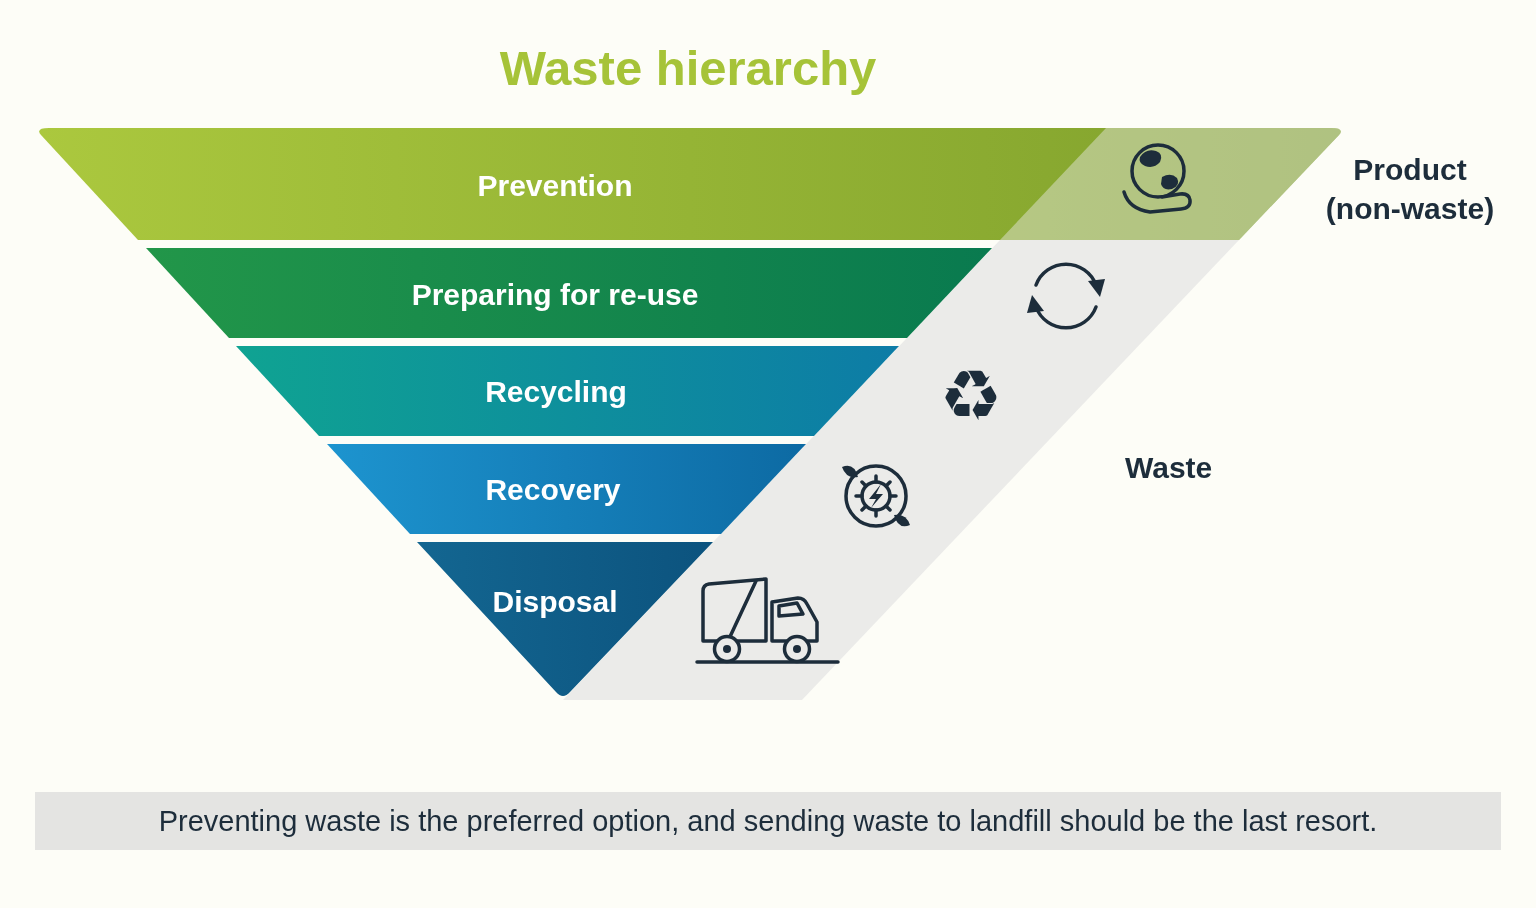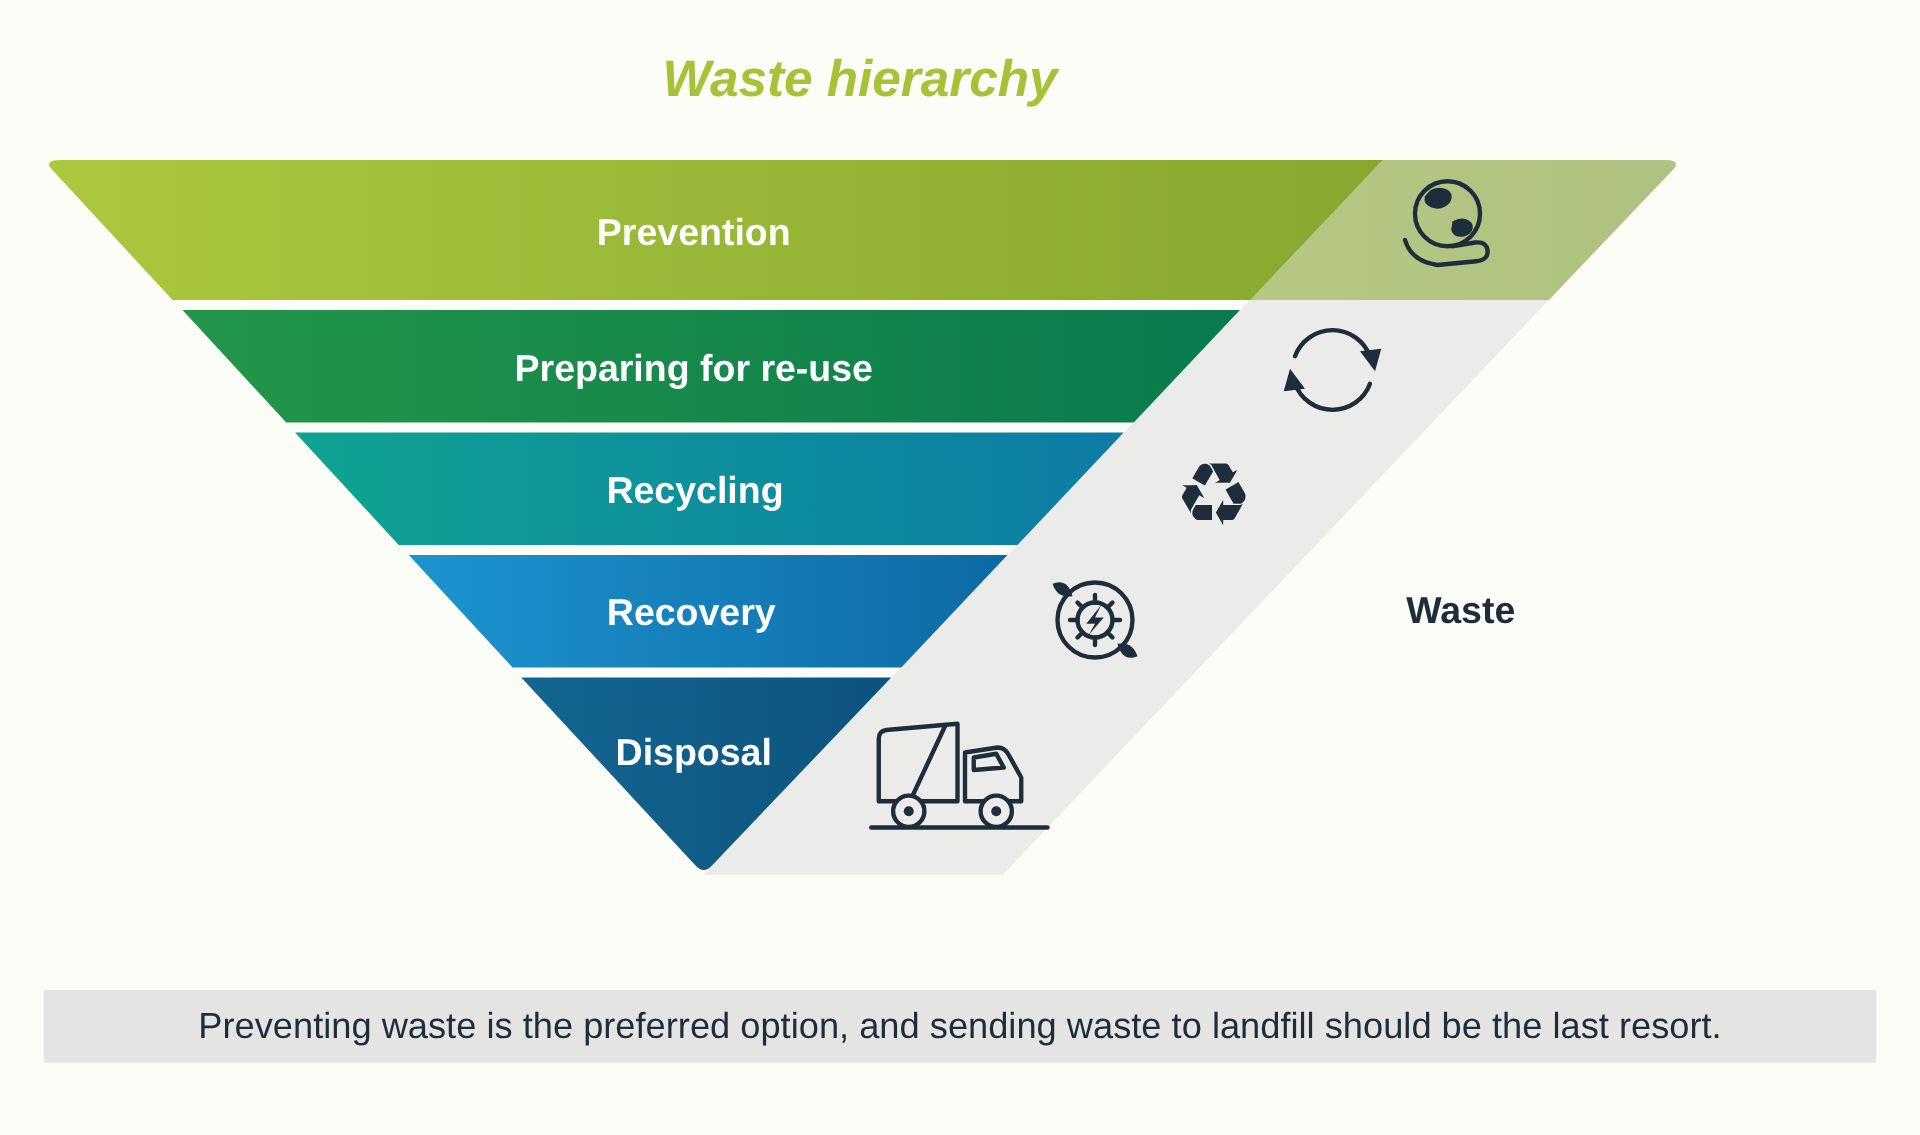--- a/index.html
+++ b/index.html
@@ -3,28 +3,28 @@
 <meta charset="utf-8">
 <style>
   html,body{margin:0;padding:0;}
   body{
     width:1536px;height:908px;position:relative;overflow:hidden;
     background:var(--page-bg,#fdfdf7);
     font-family:"Liberation Sans",sans-serif;
   }
   .title{
     position:absolute;top:40px;left:0;width:1376px;text-align:center;
-    font-size:41px;font-weight:bold;color:var(--title-color,#a6c338);font-style:italic;
+    font-size:49px;font-weight:bold;color:var(--title-color,#a6c338);
   }
   .side-label{
     position:absolute;color:var(--dark-text,#1d2d3b);
     font-weight:bold;font-size:30px;line-height:39px;
   }
   #product-label{top:150px;left:1300px;width:220px;text-align:center;}
-  #waste-label{top:469px;left:1125px;}
+  #waste-label{top:448px;left:1125px;}
   #funnel{position:absolute;top:0;left:0;}
   svg text.band-label{font-size:30px;font-weight:bold;fill:#ffffff;}
   .icon{stroke:var(--dark-text,#1d2d3b);stroke-width:3.5;fill:none;
         stroke-linecap:round;stroke-linejoin:round;}
   .icon .fill{fill:var(--dark-text,#1d2d3b);stroke:none;}
   #caption-bar{
     position:absolute;left:35px;top:792px;width:1466px;height:58px;
     background:var(--caption-bg,#e4e4e2);
     display:flex;align-items:center;justify-content:center;
   }
@@ -119,19 +119,21 @@
     <path d="M779,606 L797,603 L803,614 L779,616 Z"></path>
     <circle cx="727" cy="649" r="12.5" fill="#ebebe9"></circle>
     <circle cx="797" cy="649" r="12.5" fill="#ebebe9"></circle>
     <circle class="fill" cx="727" cy="649" r="4"></circle>
     <circle class="fill" cx="797" cy="649" r="4"></circle>
     <path d="M697,662 L838,662"></path>
   </g>
 </svg>
 
 <div class="side-label" id="product-label">
+  <div>Product</div>
+  <div>(non-waste)</div>
 </div>
 
 <div class="side-label" id="waste-label">Waste</div>
 
 <div id="caption-bar">
   <div class="caption-text">Preventing waste is the preferred option, and sending waste to landfill should be the last resort.</div>
 </div>
 
 </body></html>

